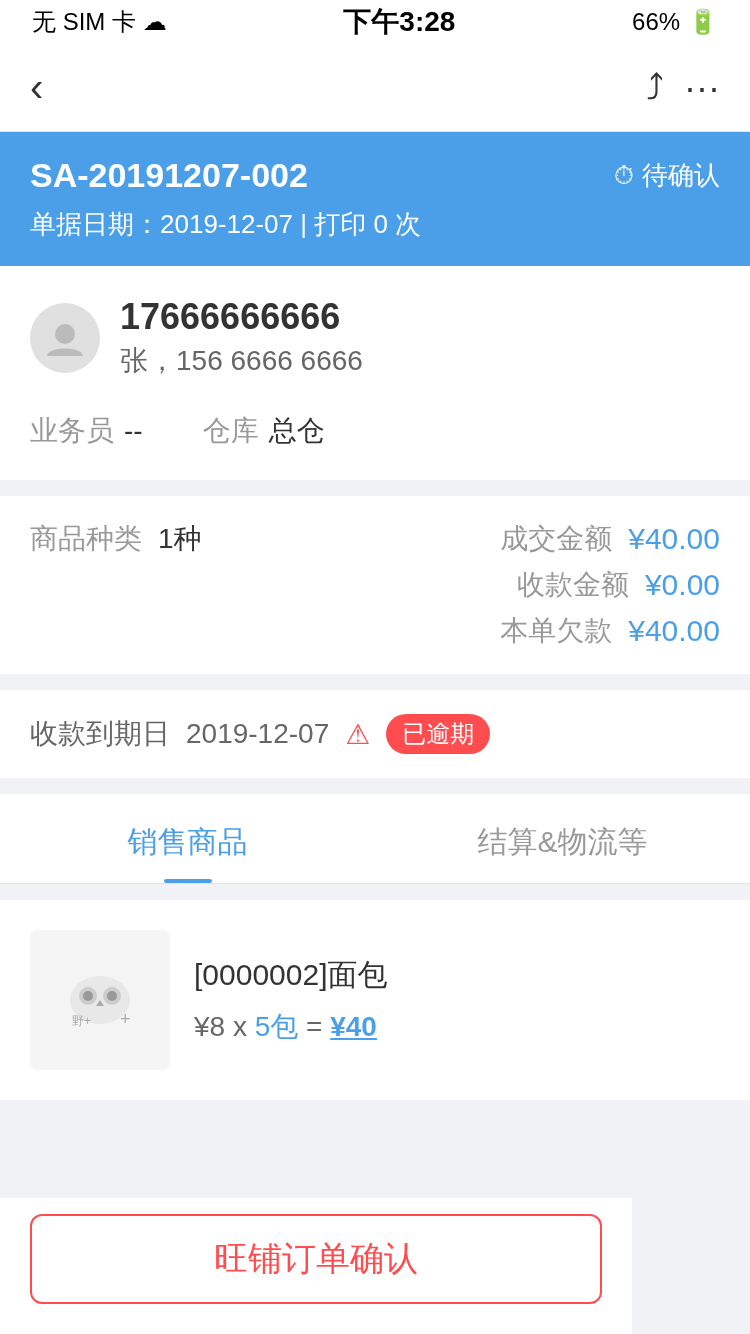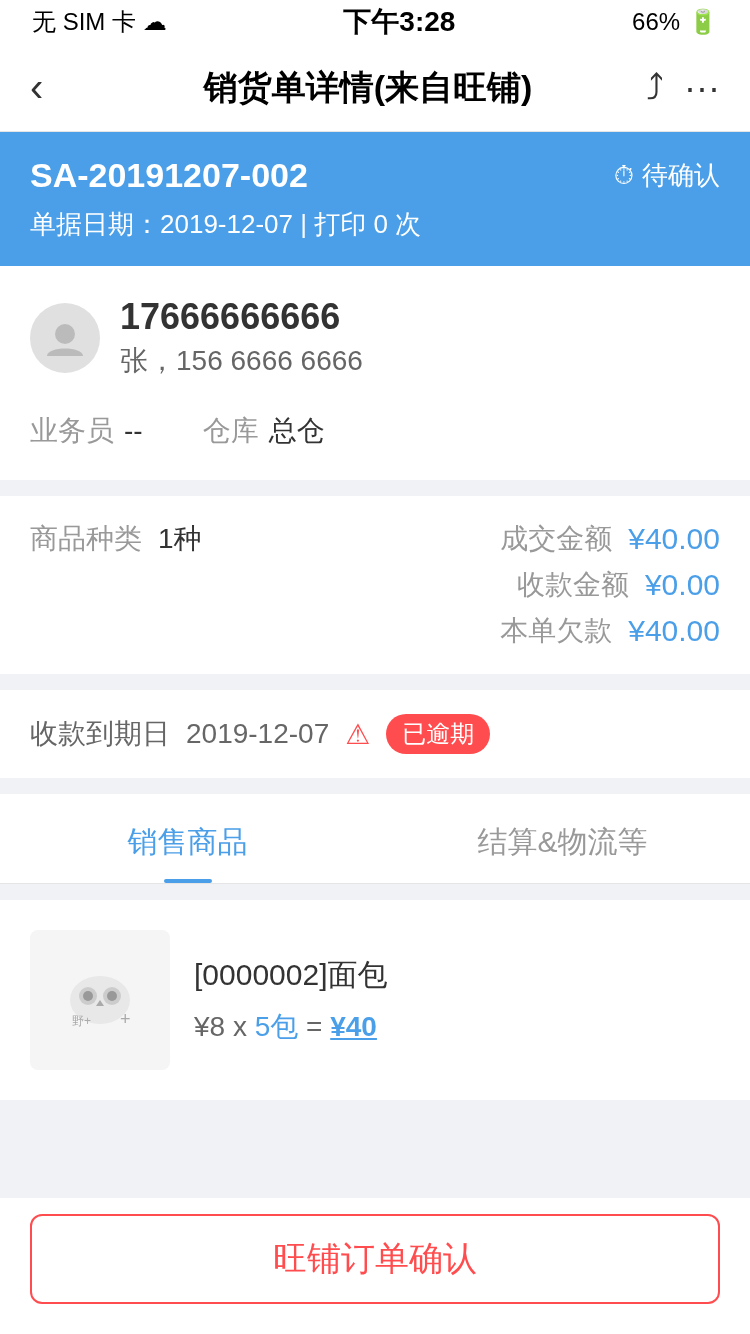--- a/index.html
+++ b/index.html
@@ -262,21 +262,21 @@
       flex: 1;
       background: #f0f2f5;
       min-height: 260px;
     }
 
     
     .bottom-btn-area {
       position: fixed;
       bottom: 0;
       left: 0;
-      width: 750px;
+      width: 632px;
       padding: 16px 30px 30px;
       background: #fff;
     }
     .confirm-btn {
       width: 100%;
       height: 90px;
       border: 2px solid #ff4d4f;
       border-radius: 12px;
       background: #fff;
       color: #ff4d4f;
@@ -297,21 +297,20 @@
   </div>
   <div class="status-center">下午3:28</div>
   <div class="status-right">
     <span>66%</span>
     <span>🔋</span>
   </div>
 </div>
 
 <div class="nav-bar">
   <div class="nav-back">‹</div>
-  <div class="nav-title">销货单详情(来自旺铺)</div>
   <div class="nav-actions">
     <span class="nav-icon">⤴</span>
     <span class="nav-icon">···</span>
   </div>
 </div>
 
 <div class="order-header">
   <div class="order-header-top">
     <div class="order-id">SA-20191207-002</div>
     <div class="order-status">

